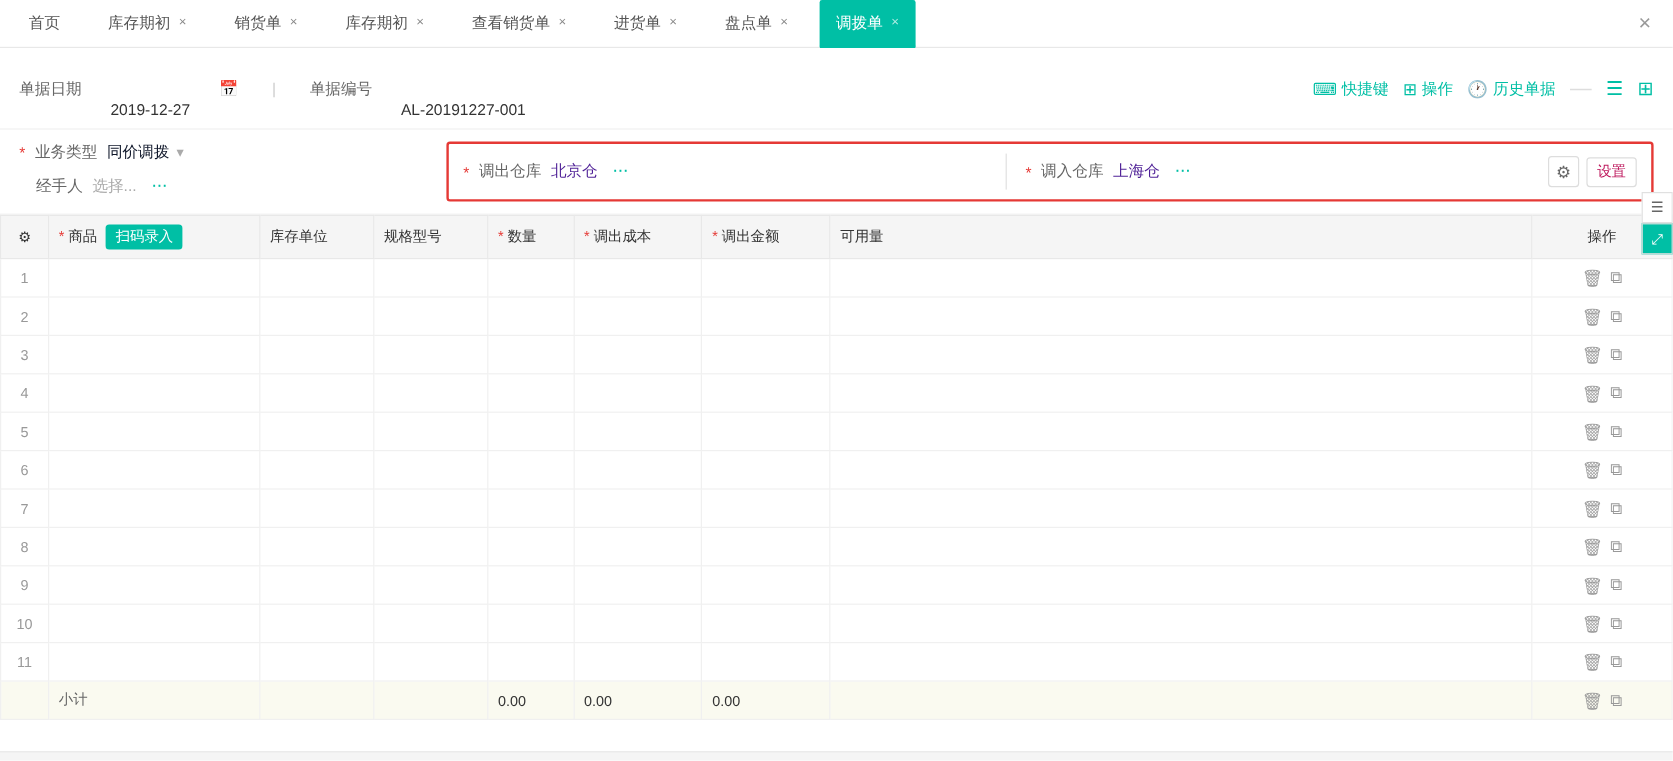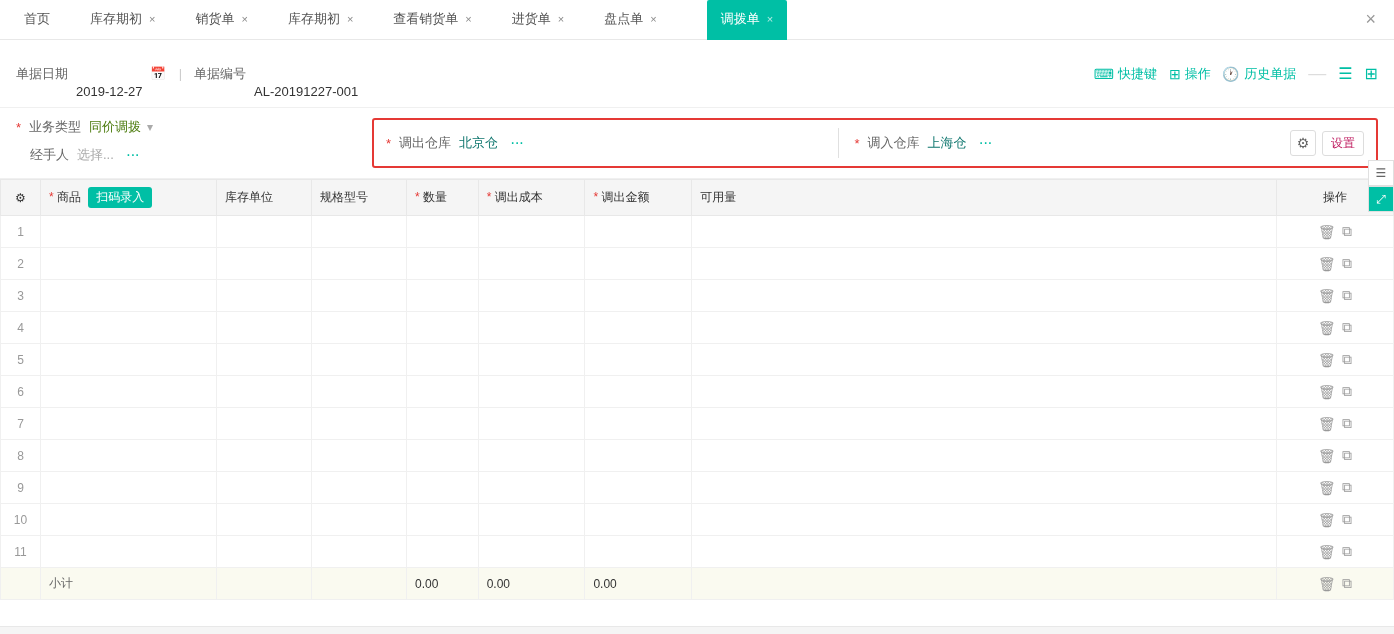--- a/index.html
+++ b/index.html
@@ -12,37 +12,36 @@
       padding: 0 10px; gap: 12px;
     }
     .tab-item {
       display: flex; align-items: center; padding: 0 14px; height: 40px;
       cursor: pointer; font-size: 13px; color: #555; border-bottom: 2px solid transparent;
       white-space: nowrap; gap: 5px;
     }
     .tab-item.active {
       background: #00bfa5; color: #fff; border-bottom: 2px solid #00bfa5;
       border-radius: 2px 2px 0 0;
-      margin-left: 24px;
     }
     .tab-close {
       font-size: 11px; color: inherit; cursor: pointer; margin-left: 2px;
       opacity: 0.7;
     }
     .window-close {
       margin-left: auto; font-size: 18px; color: #999; cursor: pointer;
       padding: 0 8px;
     }
 
     
     .toolbar {
       display: flex; align-items: center; padding: 8px 16px; gap: 20px;
       border-bottom: 1px solid #f0f0f0; background: #fff;
     }
-    .toolbar-left { display: flex; align-items: center; gap: 8px; }
+    .toolbar-left { display: flex; align-items: center; gap: 24px; }
     .toolbar-right { margin-left: auto; display: flex; align-items: center; gap: 12px; }
     .field-label { color: #666; font-size: 13px; }
     .field-value { color: #333; font-size: 13px; margin-top: 36px; }
     .icon-btn { color: #00bfa5; font-size: 13px; cursor: pointer; display: flex; align-items: center; gap: 4px; }
 
     
     .form-area {
       display: flex; align-items: stretch; padding: 10px 16px; gap: 16px;
       border-bottom: 1px solid #f0f0f0;
     }
@@ -50,29 +49,29 @@
     .form-right {
       flex: 1; border: 2px solid #e53935; border-radius: 3px;
       display: flex; align-items: center; padding: 8px 12px; gap: 0;
     }
     .form-group { display: flex; align-items: center; gap: 8px; }
     .required-star { color: #e53935; font-size: 13px; }
     .form-select {
       display: flex; align-items: center; gap: 6px; cursor: pointer;
       min-width: 160px;
     }
-    .select-value { color: #4d7c0f; }
+    .select-value { color: #0f172a; }
     .select-arrow { color: #aaa; font-size: 12px; }
     .person-select { color: #aaa; cursor: pointer; }
     .more-btn { color: #00bfa5; cursor: pointer; font-size: 16px; letter-spacing: -1px; margin-left: 4px; }
 
     
     .warehouse-section { display: flex; align-items: center; gap: 8px; flex: 1; }
     .warehouse-divider { width: 1px; background: #e0e0e0; height: 30px; margin: 0 16px; }
-    .warehouse-value { color: #0f766e; font-size: 13px; cursor: pointer; }
+    .warehouse-value { color: #4c1d95; font-size: 13px; cursor: pointer; }
     .right-settings {
       margin-left: auto; display: flex; align-items: center; gap: 6px;
     }
     .gear-btn {
       width: 26px; height: 26px; border: 1px solid #ddd; border-radius: 3px;
       display: flex; align-items: center; justify-content: center;
       cursor: pointer; color: #666; font-size: 14px;
     }
     .set-btn {
       border: 1px solid #ddd; border-radius: 3px; padding: 3px 8px;

